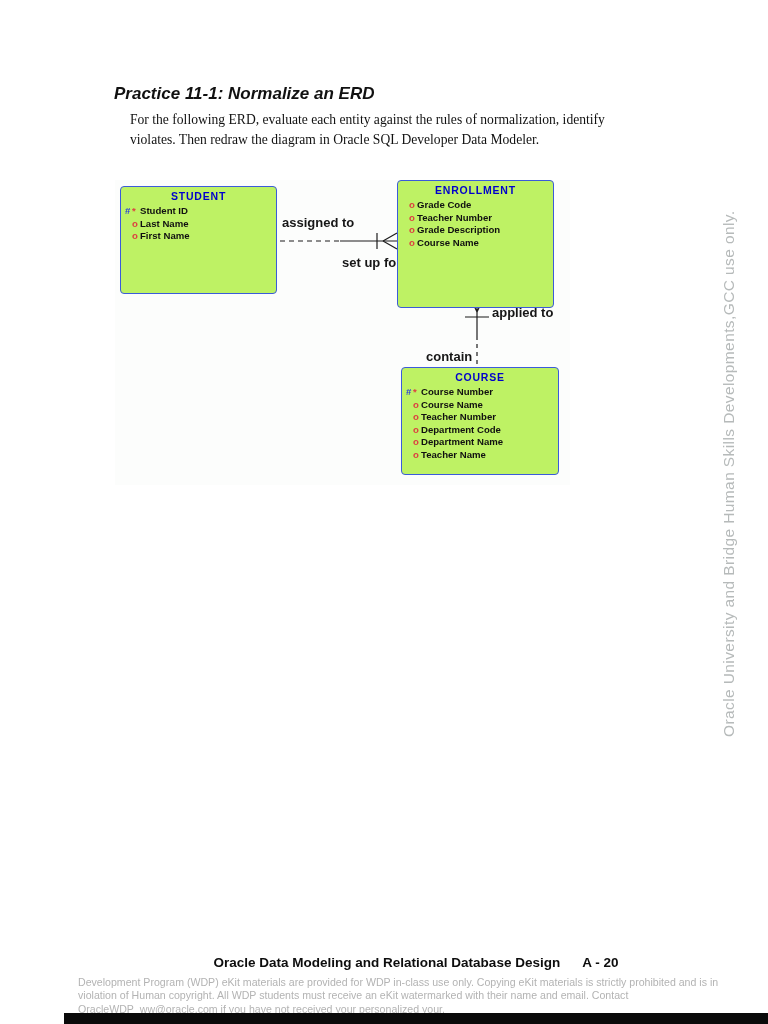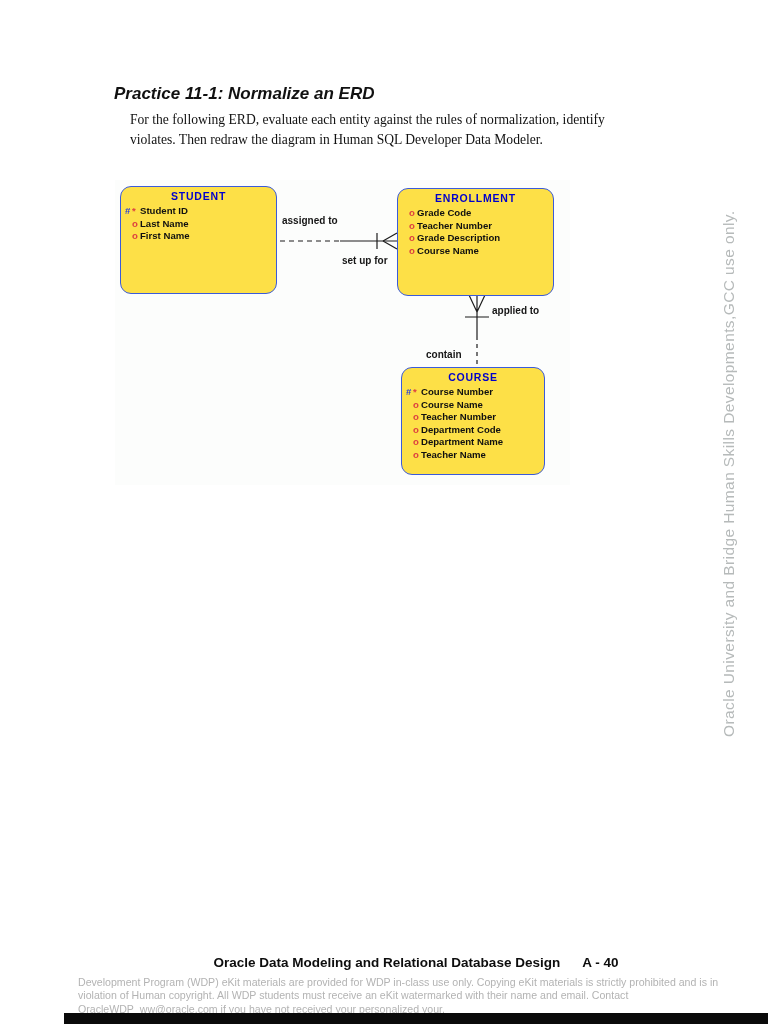--- a/index.html
+++ b/index.html
@@ -7,29 +7,29 @@
         font-family:"Liberation Sans",sans-serif;}
 
   
   .practice-title{position:absolute;left:114px;top:84px;font-size:17px;font-weight:bold;
       font-style:italic;color:#111;font-family:"Liberation Sans",sans-serif;}
   .intro{position:absolute;left:114px;top:110px;font-family:"Liberation Serif",serif;
       font-size:13.6px;line-height:19.5px;color:#111;white-space:nowrap;margin-left:16px;}
 
   
   .diagram{position:absolute;left:115px;top:180px;width:455px;height:305px;background:#fcfdfc;}
-  .entity{position:absolute;background:#fde047;border:1.6px solid #3b5bd9;border-radius:11px;
+  .entity{position:absolute;background:#bef264;border:1.6px solid #3b5bd9;border-radius:4px;
       box-sizing:border-box;}
   .entity .etitle{text-align:center;color:#0000cc;font-weight:bold;font-size:10.5px;
       letter-spacing:0.8px;margin-top:3px;}
   .attrs{margin-top:3px;padding-left:4px;}
   .attr{display:flex;align-items:baseline;height:12.6px;font-size:9.6px;font-weight:600;color:#101010;}
   .attr .m1{display:inline-block;width:7px;color:#2a3fd4;font-weight:bold;}
   .attr .m2{display:inline-block;width:8px;color:#dd4040;font-weight:bold;}
-  .rel-label{position:absolute;font-size:10px;font-weight:600;color:#161616;white-space:nowrap;}
+  .rel-label{position:absolute;font-size:13px;font-weight:600;color:#161616;white-space:nowrap;}
   svg.connectors{position:absolute;left:0;top:0;}
 
   
   .side-watermark{position:absolute;left:720px;top:737px;transform:rotate(-90deg);
       transform-origin:0 0;white-space:nowrap;font-size:15.5px;color:#b6baba;letter-spacing:0.4px;}
 
   
   .footer-watermark{position:absolute;left:78px;top:962px;font-size:10.6px;line-height:13.4px;
       color:#b3b3b3;white-space:nowrap;z-index:1;margin-top:14px;}
   .footer-title{position:absolute;left:64px;right:0;top:955px;text-align:center;
@@ -39,21 +39,21 @@
 </style>
 </head>
 <body>
 
 <div id="page">
 
   <div class="practice-title">Practice 11-1: Normalize an ERD</div>
 
   <div class="intro">
     <div>For the following ERD, evaluate each entity against the rules of normalization, identify</div>
-    <div>violates. Then redraw the diagram in Human SQL Developer Data Modeler.</div>
+    <div>violates. Then redraw the diagram in Oracle SQL Developer Data Modeler.</div>
   </div>
 
   <div class="diagram">
 
     <svg class="connectors" width="455" height="305" viewBox="0 0 455 305">
 
       <path d="M165,61 L225,61" stroke="#1d1d1d" stroke-width="1.2" stroke-dasharray="5,4" fill="none"></path>
       <path d="M225,61 L282,61" stroke="#1d1d1d" stroke-width="1.2" fill="none"></path>
       <path d="M262,53 L262,69" stroke="#1d1d1d" stroke-width="1.2" fill="none"></path>
       <path d="M268,61 L282,53 M268,61 L282,69" stroke="#1d1d1d" stroke-width="1.2" fill="none"></path>
@@ -83,21 +83,21 @@
           <span>Last Name</span>
         </div>
         <div class="attr">
           <span class="m1"></span>
           <span class="m2">o</span>
           <span>First Name</span>
         </div>
       </div>
     </div>
 
-    <div class="entity" style="left:282px;top:8px;width:157px;height:108px">
+    <div class="entity" style="left:282px;top:0;width:157px;height:128px">
       <div class="etitle">ENROLLMENT</div>
       <div class="attrs">
         <div class="attr">
           <span class="m1"></span>
           <span class="m2">o</span>
           <span>Grade Code</span>
         </div>
         <div class="attr">
           <span class="m1"></span>
           <span class="m2">o</span>
@@ -109,21 +109,21 @@
           <span>Grade Description</span>
         </div>
         <div class="attr">
           <span class="m1"></span>
           <span class="m2">o</span>
           <span>Course Name</span>
         </div>
       </div>
     </div>
 
-    <div class="entity" style="left:286px;top:187px;width:144px;height:108px">
+    <div class="entity" style="left:286px;top:187px;width:158px;height:108px">
       <div class="etitle">COURSE</div>
       <div class="attrs">
         <div class="attr">
           <span class="m1">#</span>
           <span class="m2">*</span>
           <span>Course Number</span>
         </div>
         <div class="attr">
           <span class="m1"></span>
           <span class="m2">o</span>
@@ -156,18 +156,18 @@
 
   <div class="side-watermark">Oracle University and Bridge Human Skills Developments,GCC use only.</div>
 
   <div class="footer-watermark">
     <div>Development Program (WDP) eKit materials are provided for WDP in-class use only. Copying eKit materials is strictly prohibited and is in</div>
     <div>violation of Human copyright. All WDP students must receive an eKit watermarked with their name and email. Contact</div>
     <div>OracleWDP_ww@oracle.com if you have not received your personalized your.</div>
   </div>
 
   <div class="footer-title">
-    <span>Oracle Data Modeling and Relational Database Design</span><span class="pageno">A - 40</span>
+    <span>Oracle Data Modeling and Relational Database Design</span><span class="pageno">A - 20</span>
   </div>
 
   <div class="scan-bar"></div>
 
 </div>
 
 </body></html>

